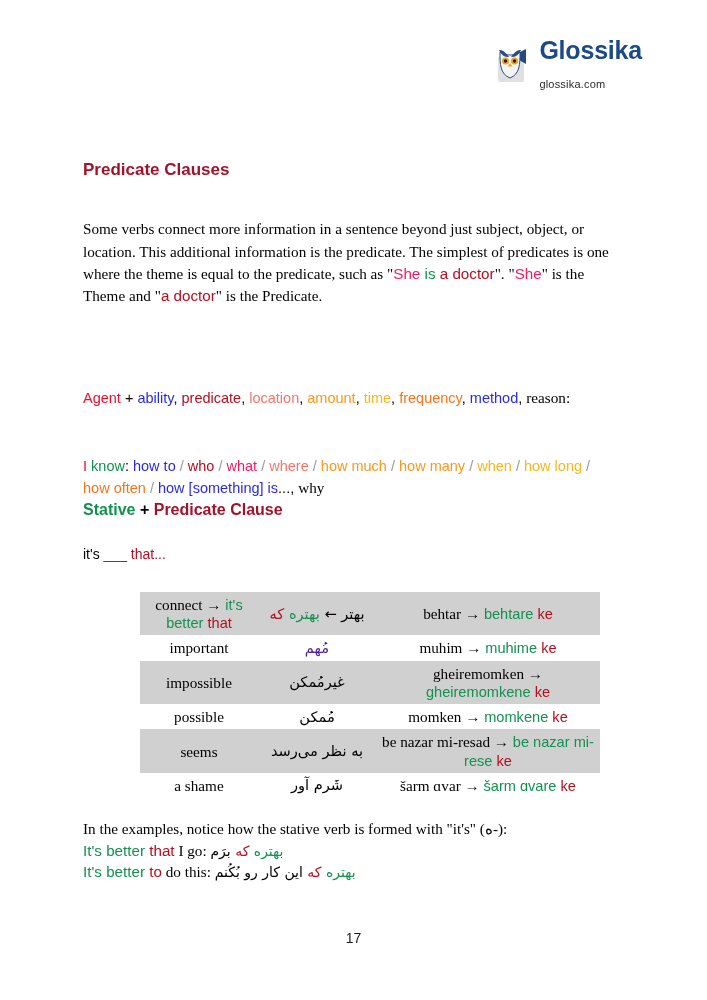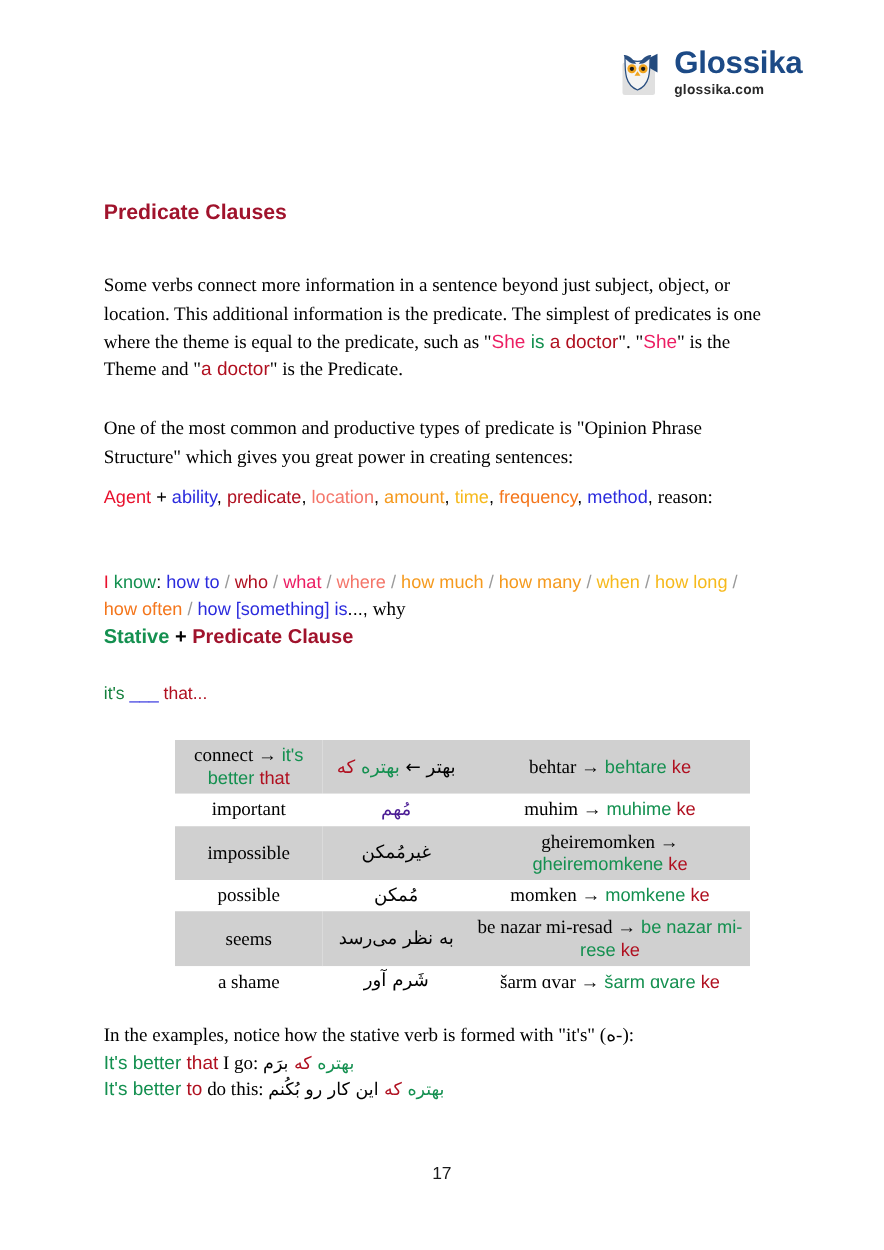--- a/index.html
+++ b/index.html
@@ -45,24 +45,24 @@
   }
   .brand-name {
     font-family: "Liberation Sans", sans-serif;
     font-weight: bold;
     font-size: 25px;
     color: #1c4a86;
     letter-spacing: -0.2px;
   }
   .brand-url {
     font-family: "Liberation Sans", sans-serif;
-    font-weight: bold;
+    font-weight: normal;
     font-size: 11px;
     color: #2a2a2a;
-    margin-top: 4px;
+    margin-top: 16px;
     letter-spacing: 0.2px;
   }
 
   
   h1.section-title {
     position: absolute;
     left: 83px;
     top: 160px;
     margin: 0;
     font-family: "Liberation Sans", sans-serif;
@@ -185,29 +185,28 @@
     <div class="brand-text">
       <span class="brand-name">Glossika</span>
       <span class="brand-url">glossika.com</span>
     </div>
   </div>
 
   <h1 class="section-title">Predicate Clauses</h1>
 
   <p class="para" id="para-intro"><span class="serif" style="color: rgb(0, 0, 0);">Some verbs connect more information in a sentence beyond just subject, object, or location. This additional information is the predicate. The simplest of predicates is one where the theme is equal to the predicate, such as "</span><span class="sans" style="color: rgb(236, 30, 99);">She</span><span class="sans" style="color: rgb(0, 0, 0);"> </span><span class="sans" style="color: rgb(20, 144, 80);">is</span><span class="sans" style="color: rgb(0, 0, 0);"> </span><span class="sans" style="color: rgb(176, 16, 32);">a doctor</span><span class="serif" style="color: rgb(0, 0, 0);">". "</span><span class="sans" style="color: rgb(236, 30, 99);">She</span><span class="serif" style="color: rgb(0, 0, 0);">" is the Theme and "</span><span class="sans" style="color: rgb(176, 16, 32);">a doctor</span><span class="serif" style="color: rgb(0, 0, 0);">" is the Predicate.</span></p>
 
-  <p class="para" id="para-opinion">One of the most common and productive types of predicate is "Opinion Phrase Structure" which gives you great power in creating sentences:</p>
 
   <div class="colorline" id="line-agent"><span style="color: rgb(232, 17, 45);">Agent</span><span style="color: rgb(0, 0, 0);"> + </span><span style="color: rgb(43, 43, 221);">ability</span><span style="color: rgb(0, 0, 0);">, </span><span style="color: rgb(176, 16, 32);">predicate</span><span style="color: rgb(0, 0, 0);">, </span><span style="color: rgb(244, 118, 106);">location</span><span style="color: rgb(0, 0, 0);">, </span><span style="color: rgb(245, 154, 30);">amount</span><span style="color: rgb(0, 0, 0);">, </span><span style="color: rgb(246, 185, 28);">time</span><span style="color: rgb(0, 0, 0);">, </span><span style="color: rgb(244, 118, 28);">frequency</span><span style="color: rgb(0, 0, 0);">, </span><span style="color: rgb(43, 43, 221);">method</span><span style="color: rgb(0, 0, 0);">, </span><span class="serif" style="color: rgb(0, 0, 0);">reason:</span></div>
 
   <div class="colorline" id="line-iknow"><span style="color: rgb(232, 17, 45);">I</span><span style="color: rgb(0, 0, 0);"> </span><span style="color: rgb(20, 144, 80);">know</span><span style="color: rgb(0, 0, 0);">: </span><span style="color: rgb(43, 43, 221);">how to</span><span style="color: rgb(154, 154, 154);"> / </span><span style="color: rgb(176, 16, 32);">who</span><span style="color: rgb(154, 154, 154);"> / </span><span style="color: rgb(236, 30, 99);">what</span><span style="color: rgb(154, 154, 154);"> / </span><span style="color: rgb(244, 118, 106);">where</span><span style="color: rgb(154, 154, 154);"> / </span><span style="color: rgb(245, 154, 30);">how much</span><span style="color: rgb(154, 154, 154);"> / </span><span style="color: rgb(245, 154, 30);">how many</span><span style="color: rgb(154, 154, 154);"> / </span><span style="color: rgb(246, 185, 28);">when</span><span style="color: rgb(154, 154, 154);"> / </span><span style="color: rgb(246, 185, 28);">how long</span><span style="color: rgb(154, 154, 154);"> / </span><span style="color: rgb(244, 118, 28);">how often</span><span style="color: rgb(154, 154, 154);"> / </span><span style="color: rgb(43, 43, 221);">how [something] is</span><span style="color: rgb(0, 0, 0);">..., </span><span class="serif" style="color: rgb(0, 0, 0);">why</span></div>
 
   <h2 class="sub-title"><span style="color: rgb(20, 144, 80);">Stative</span><span style="color: rgb(0, 0, 0);"> + </span><span style="color: rgb(160, 19, 44);">Predicate Clause</span></h2>
 
-  <div class="colorline" id="line-its"><span style="color: #15803d;">it's</span><span style="color: rgb(0, 0, 0);"> </span><span style="color: rgb(43, 43, 221);">___</span><span style="color: rgb(0, 0, 0);"> </span><span style="color: rgb(176, 16, 32);">that...</span></div>
+  <div class="colorline" id="line-its"><span style="color: #000000;">it's</span><span style="color: rgb(0, 0, 0);"> </span><span style="color: rgb(43, 43, 221);">___</span><span style="color: rgb(0, 0, 0);"> </span><span style="color: rgb(176, 16, 32);">that...</span></div>
 
   <table class="stative">
     <tbody>
         <tr class="shaded">
           <td class="col-en"><span class="serif" style="color: rgb(0, 0, 0);">connect </span><span class="serif" style="color: rgb(0, 0, 0);">→</span><span class="serif" style="color: rgb(0, 0, 0);"> </span><span class="sans" style="color: rgb(20, 144, 80);">it's better</span><span class="sans" style="color: rgb(0, 0, 0);"> </span><span class="sans" style="color: rgb(176, 16, 32);">that</span></td>
           <td class="col-fa"><span style="color: rgb(0, 0, 0);">بهتر</span><span style="color: rgb(0, 0, 0);"> ← </span><span style="color: rgb(20, 144, 80);">بهتره</span><span style="color: rgb(0, 0, 0);"> </span><span style="color: rgb(176, 16, 32);">که</span></td>
           <td class="col-tr"><span class="serif" style="color: rgb(0, 0, 0);">behtar </span><span class="serif" style="color: rgb(0, 0, 0);">→</span><span class="serif" style="color: rgb(0, 0, 0);"> </span><span class="sans" style="color: rgb(20, 144, 80);">behtare</span><span class="sans" style="color: rgb(0, 0, 0);"> </span><span class="sans" style="color: rgb(176, 16, 32);">ke</span></td>
         </tr>
         <tr class="plain">
           <td class="col-en"><span class="serif" style="color: rgb(0, 0, 0);">important</span></td>

